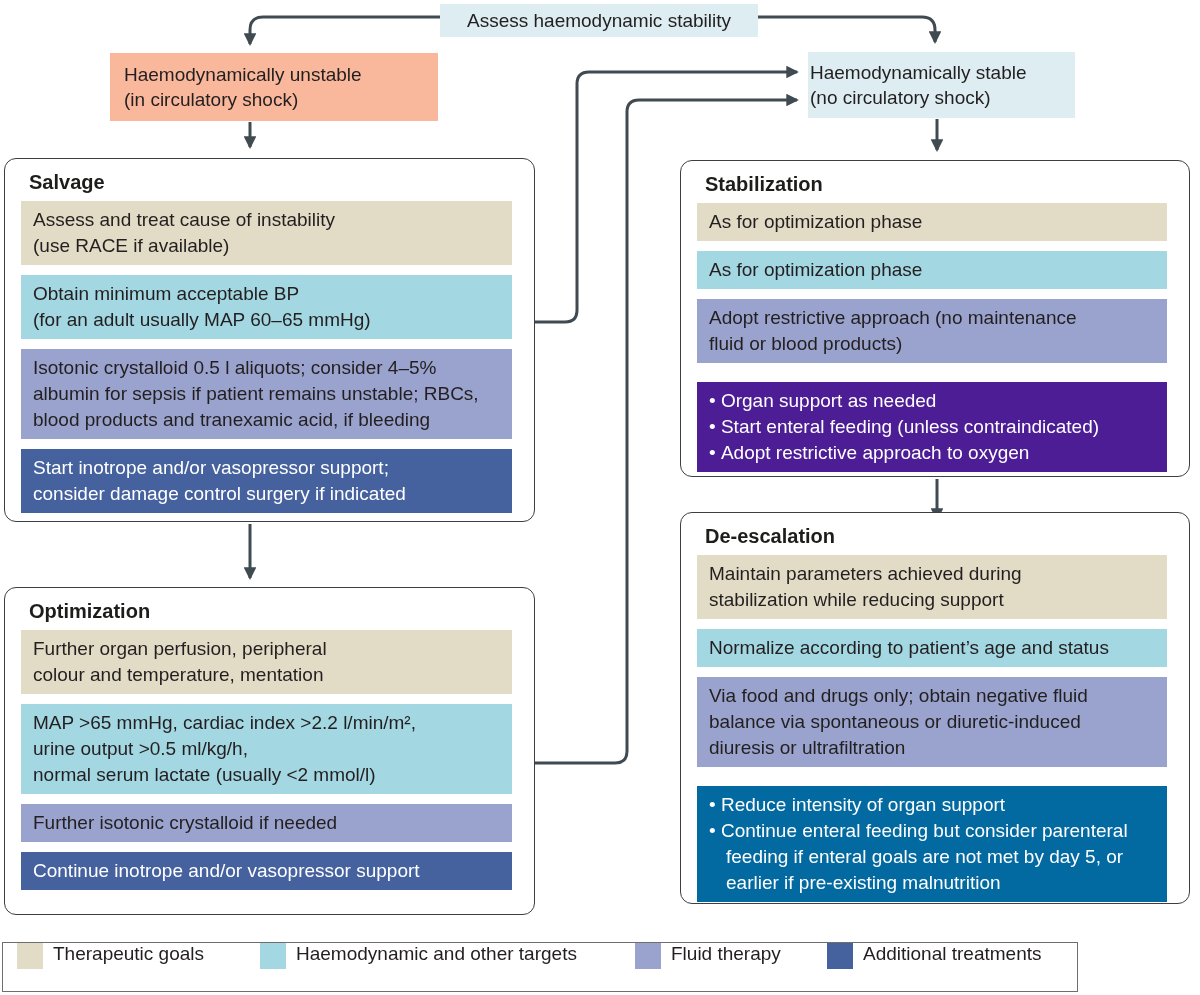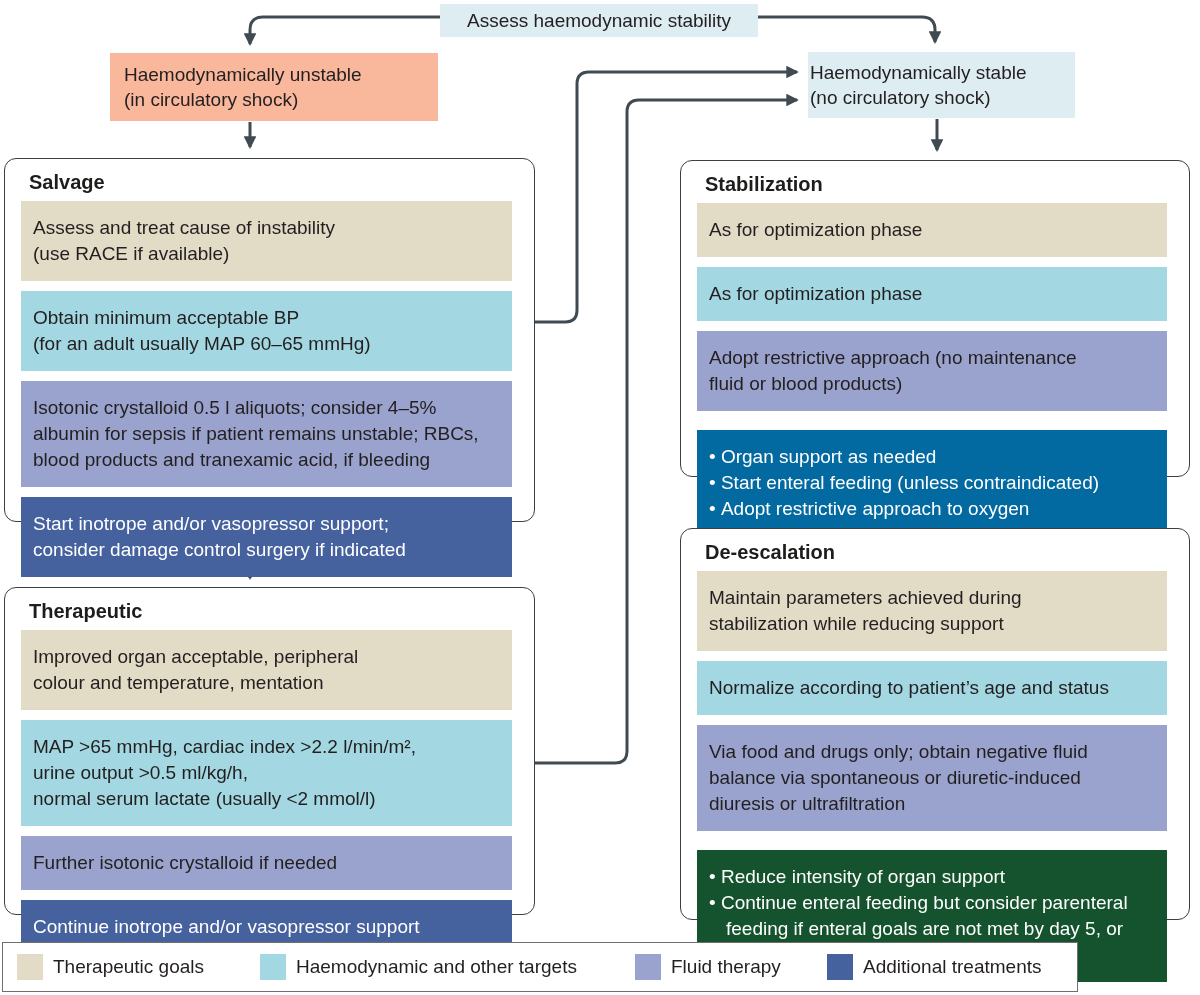--- a/index.html
+++ b/index.html
@@ -19,39 +19,39 @@
   .phase{
     position:absolute;box-sizing:border-box;background:#fff;
     border:1.5px solid #3a3f44;border-radius:12px;
     padding:12px 22px 14px 16px;
   }
   .phase h2{
     margin:0 0 8px 8px;font-size:20px;line-height:22px;font-weight:bold;color:#1d1d1b;
   }
   .phase .row{
     box-sizing:border-box;font-size:19px;line-height:26px;
-    padding:14px 12px;margin-bottom:10px;white-space:pre-line;
+    padding:6px 12px;margin-bottom:10px;white-space:pre-line;
   }
   .phase .row:last-child{margin-bottom:0;}
   .phase .row.dark{color:#ffffff;}
   ul.row{list-style:none;white-space:normal;}
   ul.row li{padding-left:17px;text-indent:-17px;}
   ul.row li::before{content:"\2022\00a0";}
 
   .phase.salvage{left:4px;top:158px;width:531px;height:364px;}
   .phase.optimization{left:4px;top:587px;width:531px;height:328px;}
   .phase.stabilization{left:680px;top:160px;width:510px;height:317px;}
-  .phase.deescalation{left:680px;top:528px;width:510px;height:392px;}
+  .phase.deescalation{left:680px;top:512px;width:510px;height:392px;}
 
   
   .legend{
     position:absolute;left:2px;top:942px;width:1076px;height:50px;
     box-sizing:border-box;border:1.5px solid #6e6e6e;background:#fff;
   }
-  .legend-item{position:absolute;top:0;height:100%;display:flex;align-items:center;gap:10px;font-size:19px;}
+  .legend-item{position:absolute;top:0;height:100%;display:flex;gap:10px;font-size:19px;}
   .legend-item .sw{width:26px;height:26px;display:inline-block;flex:0 0 auto;}
   .legend-item.i0{left:14px;}
   .legend-item.i1{left:246px;padding-left:11px;}
   .legend-item.i2{left:632px;}
   .legend-item.i3{left:824px;}
 </style>
 </head>
 <body>
 
 <div class="canvas">
@@ -89,48 +89,48 @@
     <div class="row" style="background: rgb(163, 215, 226);">Obtain minimum acceptable BP
 (for an adult usually MAP 60–65 mmHg)</div>
     <div class="row" style="background: rgb(153, 163, 205);">Isotonic crystalloid 0.5 l aliquots; consider 4–5%
 albumin for sepsis if patient remains unstable; RBCs,
 blood products and tranexamic acid, if bleeding</div>
     <div class="row dark" style="background: rgb(69, 97, 158);">Start inotrope and/or vasopressor support;
 consider damage control surgery if indicated</div>
   </section>
 
   <section class="phase optimization">
-    <h2>Therapeutic</h2>
-    <div class="row" style="background: rgb(226, 219, 197);">Improved organ acceptable, peripheral
+    <h2>Optimization</h2>
+    <div class="row" style="background: rgb(226, 219, 197);">Further organ perfusion, peripheral
 colour and temperature, mentation</div>
     <div class="row" style="background: rgb(163, 215, 226);">MAP &gt;65 mmHg, cardiac index &gt;2.2 l/min/m²,
 urine output &gt;0.5 ml/kg/h,
 normal serum lactate (usually &lt;2 mmol/l)</div>
     <div class="row" style="background: rgb(153, 163, 205);">Further isotonic crystalloid if needed</div>
     <div class="row dark" style="background: rgb(69, 97, 158);">Continue inotrope and/or vasopressor support</div>
   </section>
 
   <section class="phase stabilization">
     <h2>Stabilization</h2>
     <div class="row" style="background: rgb(226, 219, 197);">As for optimization phase</div>
     <div class="row" style="background: rgb(163, 215, 226);">As for optimization phase</div>
     <div class="row" style="background: rgb(153, 163, 205);">Adopt restrictive approach (no maintenance
 fluid or blood products)</div>
-    <ul class="row dark" style="background: #0369a1;"><li>Organ support as needed</li><li>Start enteral feeding (unless contraindicated)</li><li>Adopt restrictive approach to oxygen</li></ul>
+    <ul class="row dark" style="background: #4c1d95;"><li>Organ support as needed</li><li>Start enteral feeding (unless contraindicated)</li><li>Adopt restrictive approach to oxygen</li></ul>
   </section>
 
   <section class="phase deescalation">
     <h2>De-escalation</h2>
     <div class="row" style="background: rgb(226, 219, 197);">Maintain parameters achieved during
 stabilization while reducing support</div>
     <div class="row" style="background: rgb(163, 215, 226);">Normalize according to patient’s age and status</div>
     <div class="row" style="background: rgb(153, 163, 205);">Via food and drugs only; obtain negative fluid
 balance via spontaneous or diuretic-induced
 diuresis or ultrafiltration</div>
-    <ul class="row dark" style="background: #14532d;"><li>Reduce intensity of organ support</li><li>Continue enteral feeding but consider parenteral feeding if enteral goals are not met by day 5, or earlier if pre-existing malnutrition</li></ul>
+    <ul class="row dark" style="background: #0369a1;"><li>Reduce intensity of organ support</li><li>Continue enteral feeding but consider parenteral feeding if enteral goals are not met by day 5, or earlier if pre-existing malnutrition</li></ul>
   </section>
 
   <footer class="legend">
     <div class="legend-item i0">
       <span class="sw" style="background: rgb(226, 219, 197);"></span>
       <span>Therapeutic goals</span>
     </div>
     <div class="legend-item i1">
       <span class="sw" style="background: rgb(163, 215, 226);"></span>
       <span>Haemodynamic and other targets</span>

